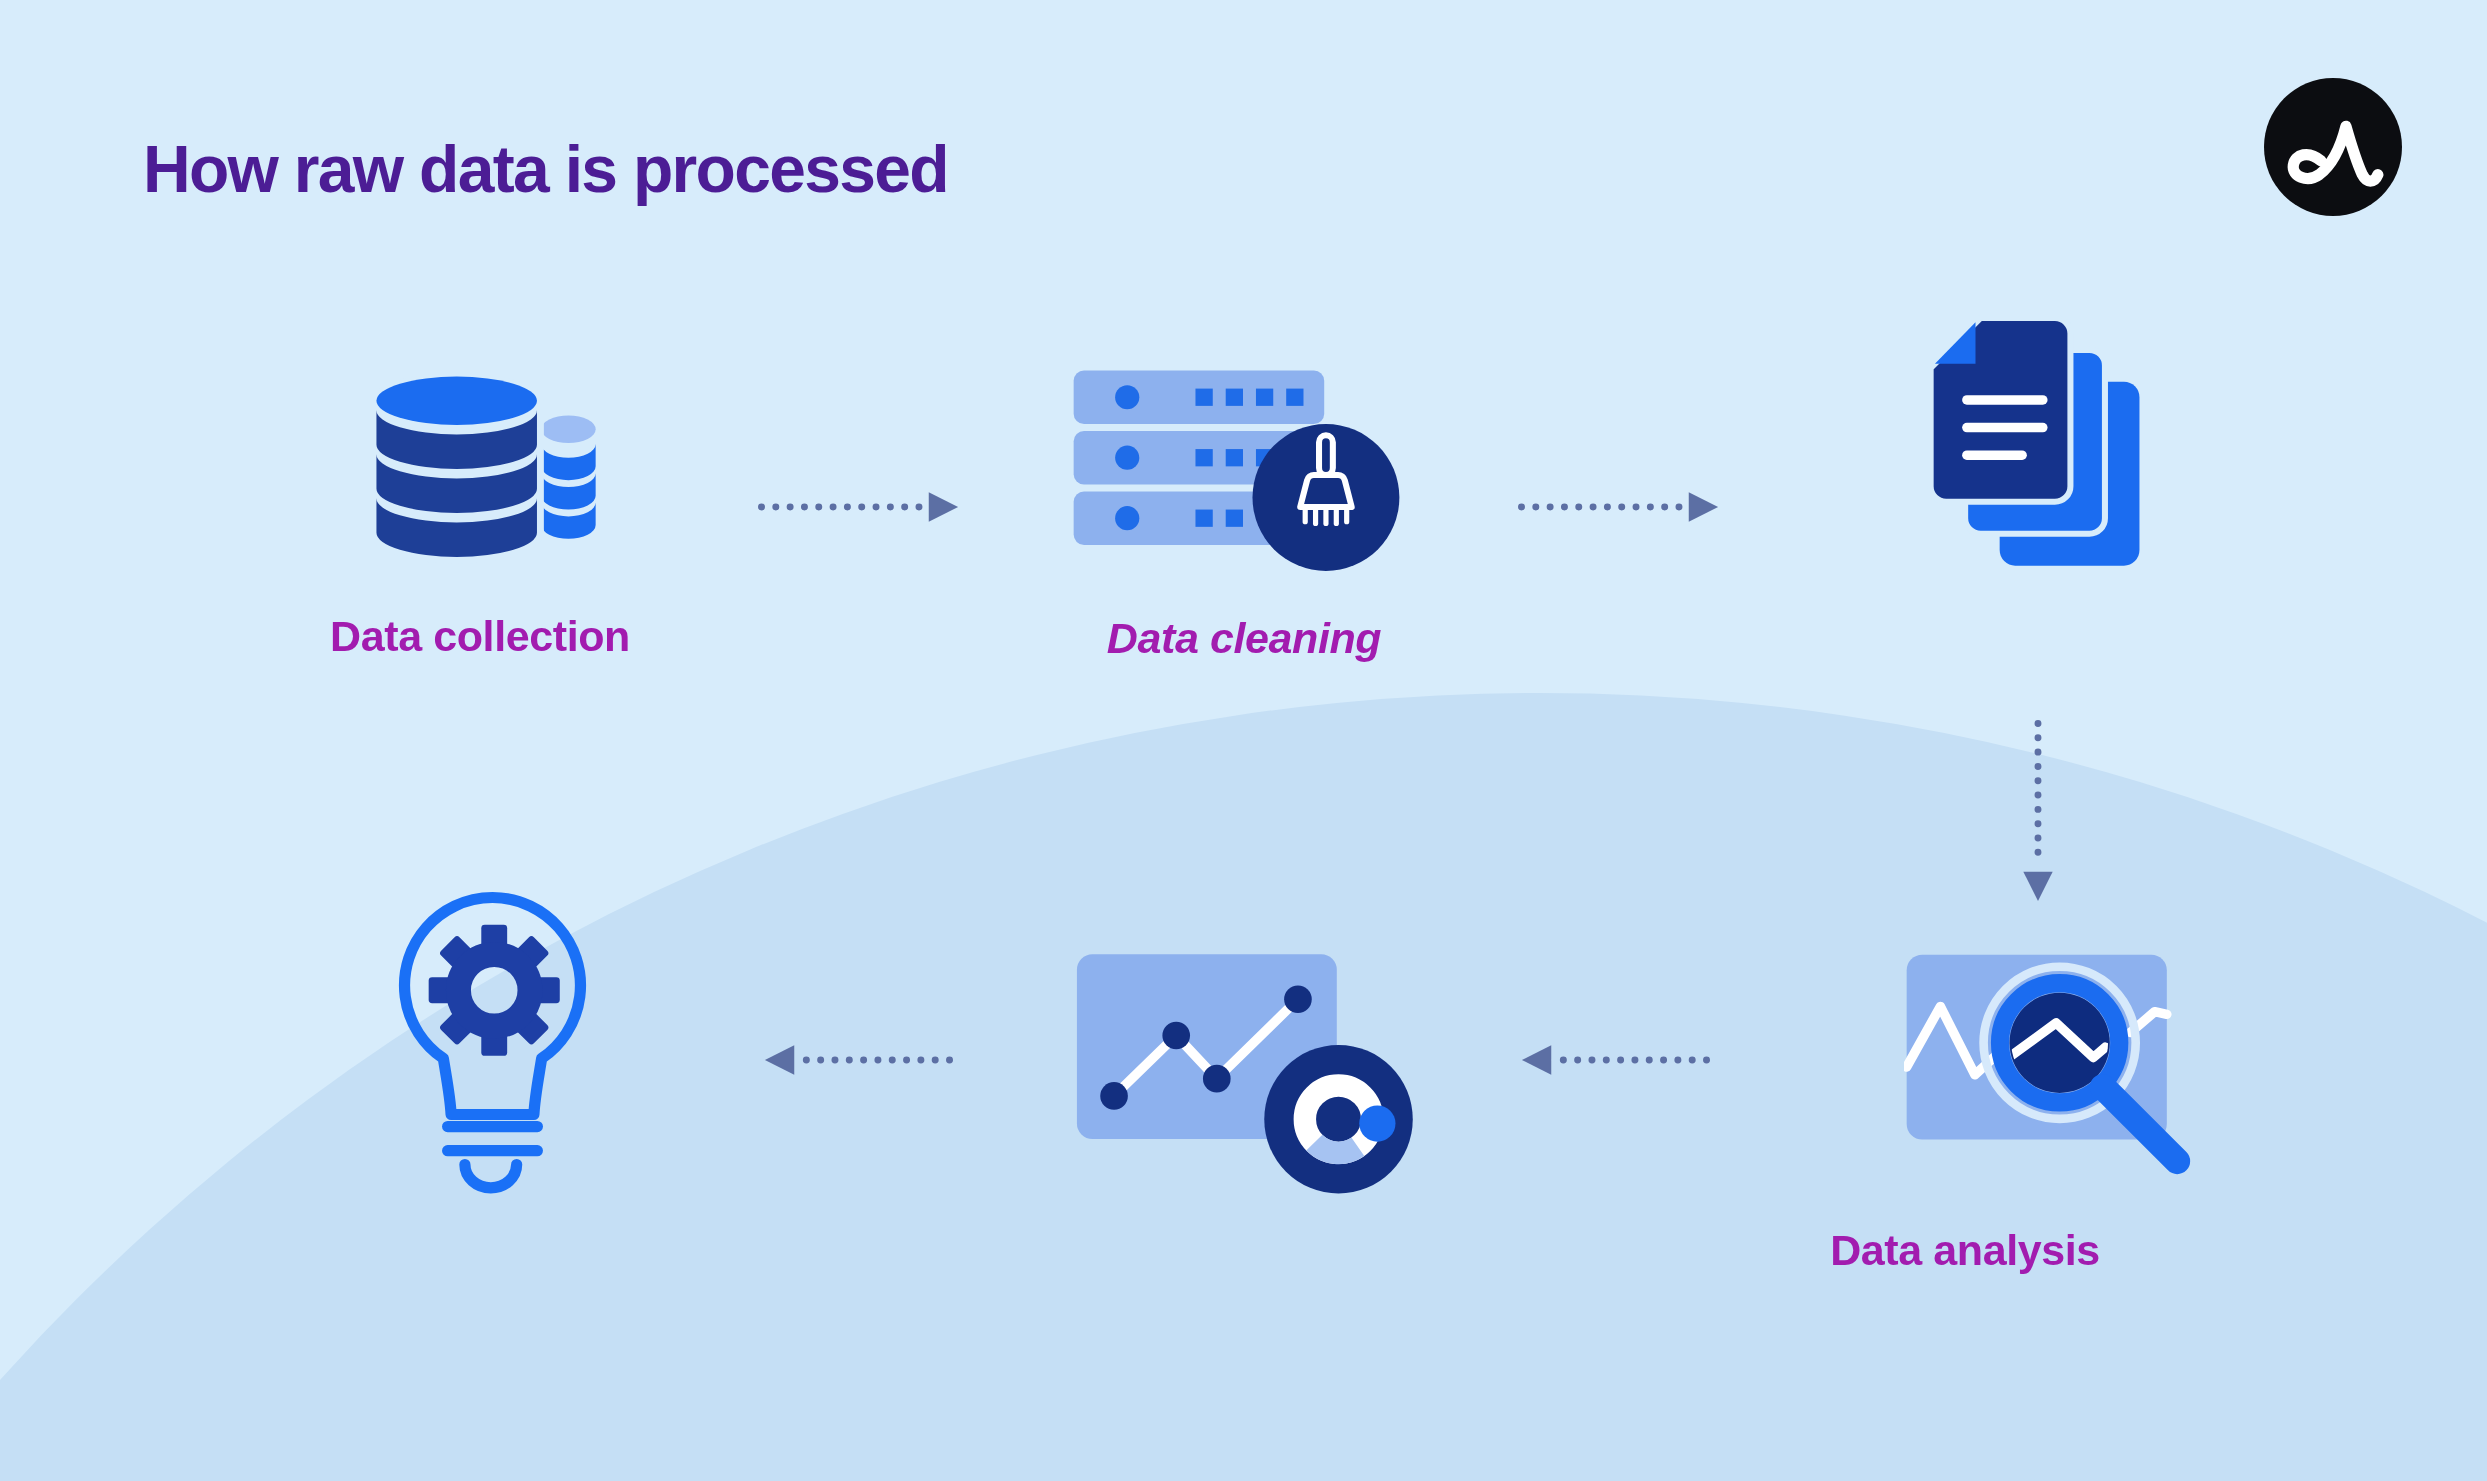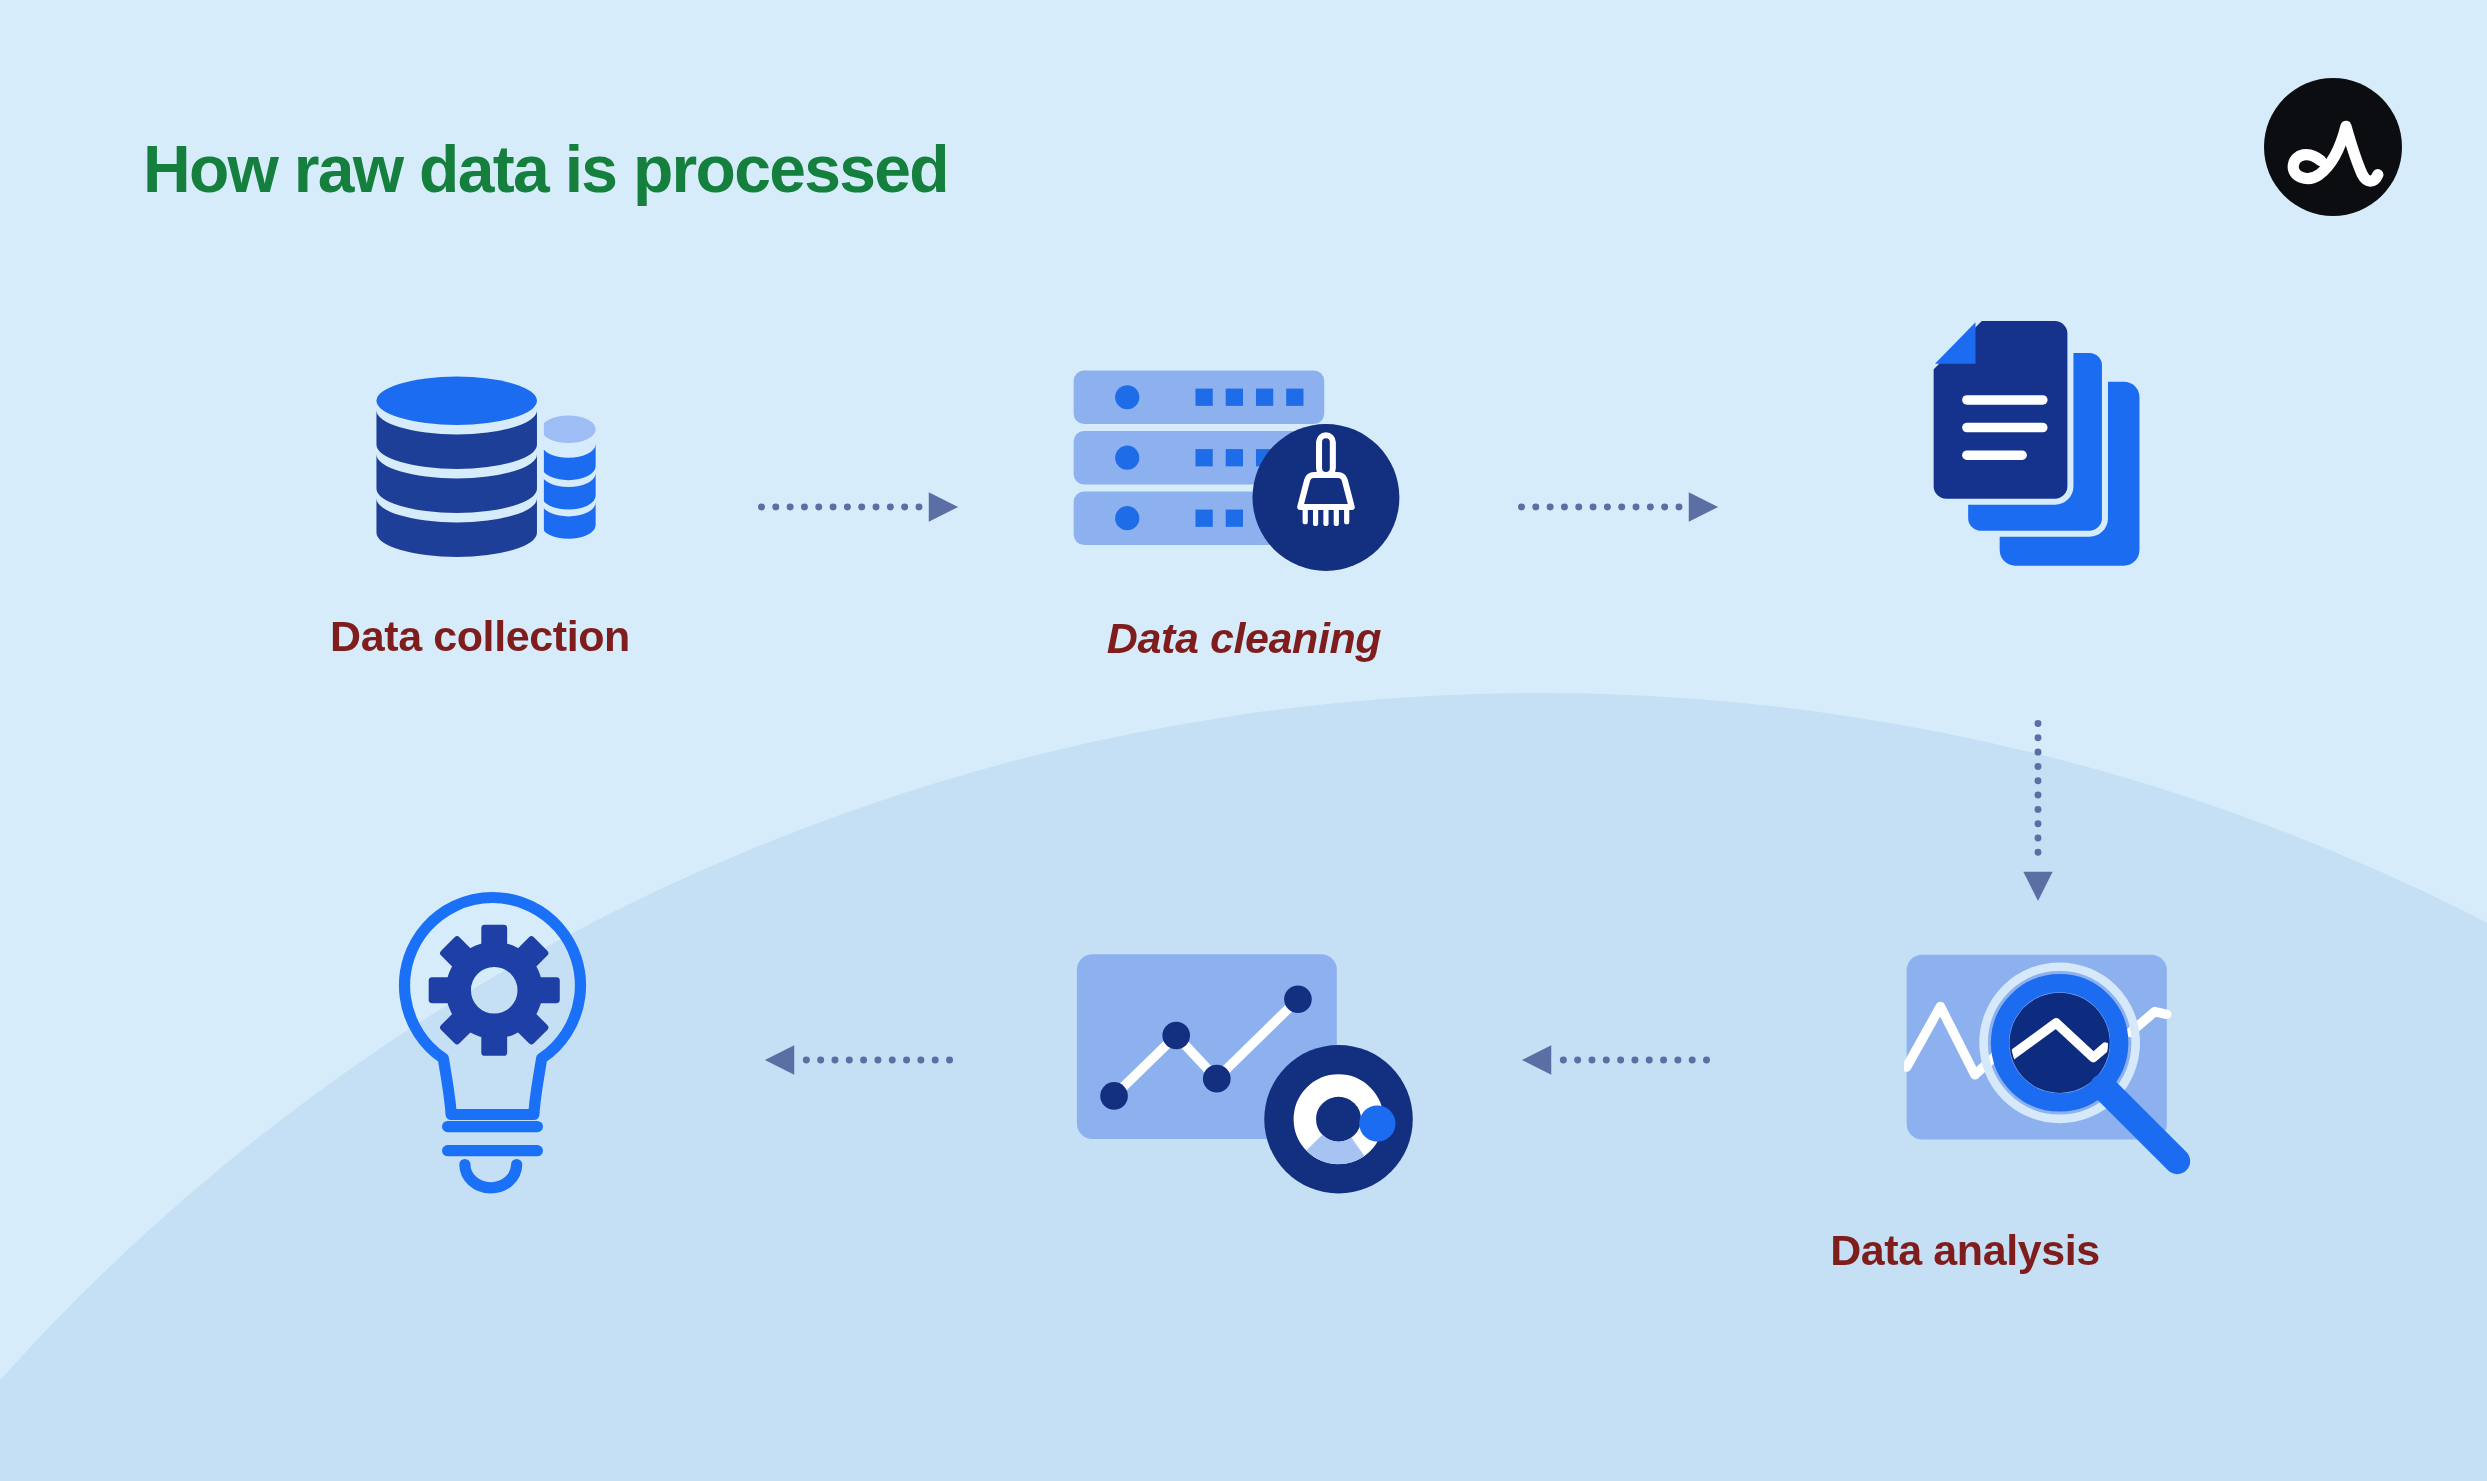--- a/index.html
+++ b/index.html
@@ -1,21 +1,21 @@
 <!DOCTYPE html>
 <html style="font-size:14px"><head>
 <meta charset="utf-8">
 <style>
   html,body{margin:0;padding:0;}
   body{width:2487px;height:1482px;font-family:"Liberation Sans",sans-serif;}
   .canvas{position:relative;width:2487px;height:1482px;overflow:hidden;background:#d7ecfb;}
   .arc{position:absolute;left:-529px;top:693px;width:4137px;height:4137px;border-radius:50%;background:#c5dff5;}
   .abs{position:absolute;}
-  .title{position:absolute;left:143px;top:131px;font-size:66px;font-weight:800;letter-spacing:-1.7px;color:#15803d;white-space:nowrap;}
-  .step-label{position:absolute;transform:translateX(-50%);font-size:43px;font-weight:700;letter-spacing:-0.4px;color:#7f1d1d;white-space:nowrap;line-height:1.1;}
+  .title{position:absolute;left:143px;top:131px;font-size:66px;font-weight:800;letter-spacing:-1.7px;color:#4c1d95;white-space:nowrap;}
+  .step-label{position:absolute;transform:translateX(-50%);font-size:43px;font-weight:700;letter-spacing:-0.4px;color:#a21caf;white-space:nowrap;line-height:1.1;}
 </style>
 </head>
 <body>
 
 <div class="canvas">
 
   <div class="arc"></div>
 
   <div class="title">How raw data is processed</div>
 

